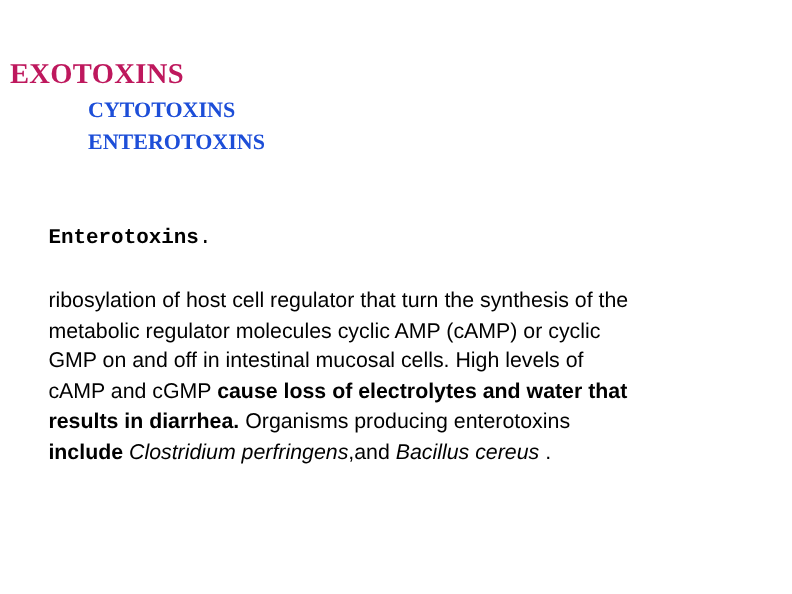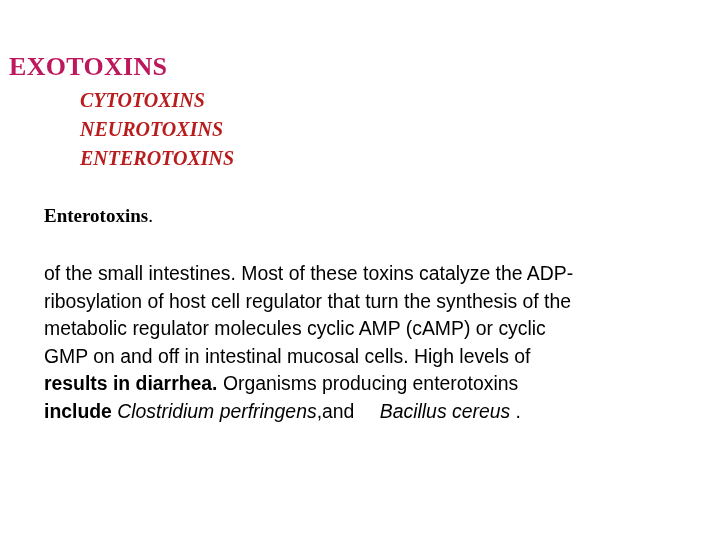--- a/index.html
+++ b/index.html
@@ -4,51 +4,50 @@
   <style>
     html, body { margin: 0; padding: 0; }
     body { width: 720px; height: 540px; background: #ffffff; position: relative; overflow: hidden; }
     .title {
       position: absolute; left: 9px; top: 52px;
       font-family: "Liberation Serif", serif; font-weight: bold;
       font-size: 26px; color: #be185d; letter-spacing: 0.3px;
     }
     .sublist {
       position: absolute; left: 80px; top: 86px;
-      font-family: "Liberation Serif", serif; font-weight: bold; font-style: italic;
-      font-size: 20px; color: #b91c1c; line-height: 29px;
+      font-family: "Liberation Serif", serif; font-weight: bold; 
+      font-size: 20px; color: #1d4ed8; line-height: 29px;
     }
     .sublist div { margin: 0; }
     .heading {
       position: absolute; left: 44px; top: 205px;
-      font-family: Liberation Serif, serif; font-size: 19px; color: #000;
+      font-family: Liberation Mono, monospace; font-size: 19px; color: #000;
     }
     .heading b { font-weight: bold; }
     .body {
       position: absolute; left: 44px; top: 260px; width: 676px;
       font-family: "Liberation Sans", sans-serif; font-size: 19.4px; color: #000;
       line-height: 27.6px;
     }
     .body .line { white-space: nowrap; }
   </style>
 </head>
 <body>
 
 <div>
   <div class="title">EXOTOXINS</div>
 
   <div class="sublist">
     <div>CYTOTOXINS</div>
-    <div>NEUROTOXINS</div>
     <div>ENTEROTOXINS</div>
   </div>
 
   <div class="heading"><b>Enterotoxins</b><span>.</span></div>
 
   <div class="body">
-    <div class="line">of the small intestines. Most of these toxins catalyze the ADP-</div>
     <div class="line">ribosylation of host cell regulator that turn the synthesis of the</div>
     <div class="line">metabolic regulator molecules cyclic AMP (cAMP) or cyclic</div>
     <div class="line">GMP on and off in intestinal mucosal cells. High levels of</div>
+    <div class="line"><span style="white-space: pre;">cAMP and cGMP </span><b style="white-space: pre;">cause loss of electrolytes and water that</b></div>
     <div class="line"><b style="white-space: pre;">results in diarrhea.</b><span style="white-space: pre;"> Organisms producing enterotoxins</span></div>
-    <div class="line"><span style="white-space: pre; font-weight: bold;">include </span><i style="white-space: pre;">Clostridium perfringens</i><span style="white-space: pre;">,and </span><i style="white-space: pre; margin-left: 20px;">Bacillus cereus</i><span style="white-space: pre;"> .</span></div>
+    <div class="line"><span style="white-space: pre; font-weight: bold;">include </span><i style="white-space: pre;">Clostridium perfringens</i><span style="white-space: pre;">,and </span><i style="white-space: pre;">Bacillus cereus</i><span style="white-space: pre;"> .</span></div>
   </div>
 </div>
 
 </body></html>

